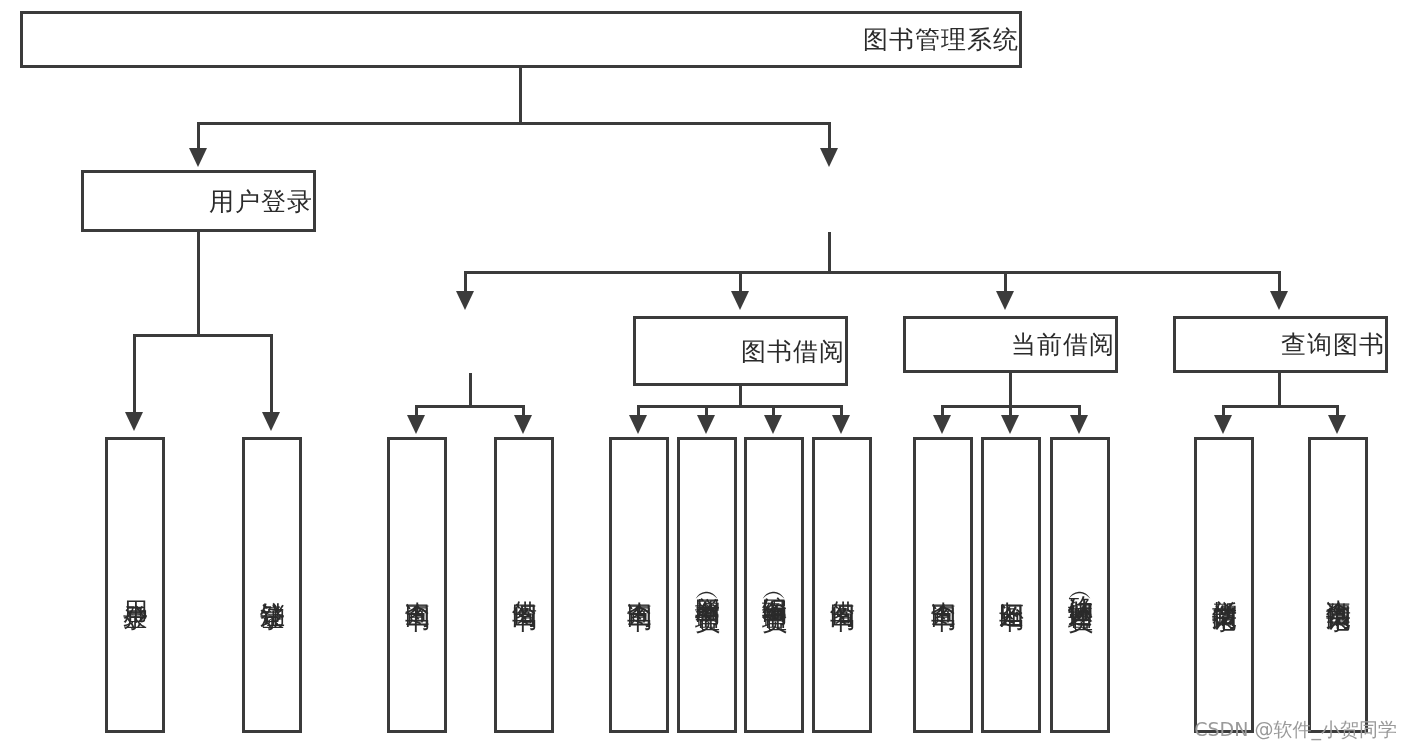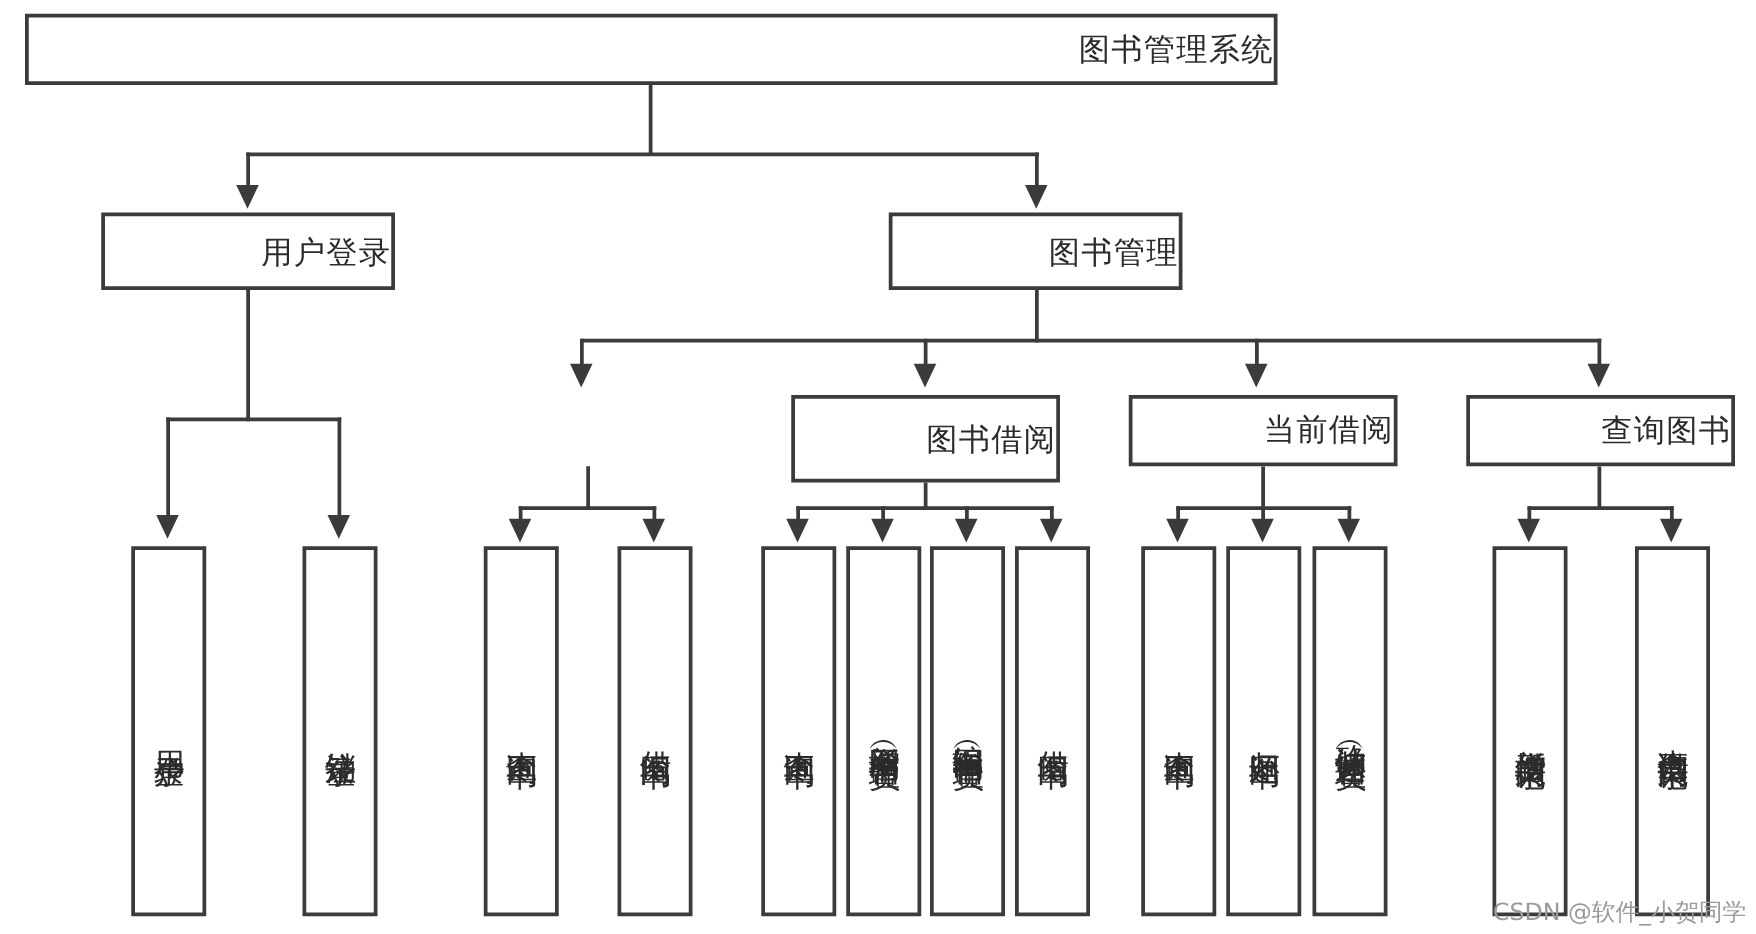--- a/index.html
+++ b/index.html
@@ -97,23 +97,20 @@
 
   <div class="hline" style="left:197px; top:122px; width:634px; height:3px;"></div>
 
   <div class="vline" style="left:197px; top:122px; height:28px;"></div>
   <div class="arrow" style="left:189px; top:148px;"></div>
   <div class="vline" style="left:828px; top:122px; height:28px;"></div>
   <div class="arrow" style="left:820px; top:148px;"></div>
 
   <div class="node h" style="left:81px; top:170px; width:235px; height:62px;">
     <span>用户登录</span>
-  </div>
-  <div class="node h" style="left:711px; top:170px; width:235px; height:62px;">
-    <span>图书管理</span>
   </div>
 
   <div class="vline" style="left:197px; top:232px; height:105px;"></div>
   <div class="hline" style="left:133px; top:334px; width:140px; height:3px;"></div>
   <div class="vline" style="left:133px; top:334px; height:80px;"></div>
   <div class="arrow" style="left:125px; top:412px;"></div>
   <div class="vline" style="left:270px; top:334px; height:80px;"></div>
   <div class="arrow" style="left:262px; top:412px;"></div>
 
   <div class="vline" style="left:828px; top:232px; height:42px;"></div>
@@ -123,21 +120,21 @@
   <div class="vline" style="left:739px; top:271px; height:22px;"></div>
   <div class="arrow" style="left:731px; top:291px;"></div>
   <div class="vline" style="left:1004px; top:271px; height:22px;"></div>
   <div class="arrow" style="left:996px; top:291px;"></div>
   <div class="vline" style="left:1278px; top:271px; height:22px;"></div>
   <div class="arrow" style="left:1270px; top:291px;"></div>
 
   <div class="node h" style="left:633px; top:316px; width:215px; height:70px;">
     <span>图书借阅</span>
   </div>
-  <div class="node h" style="left:903px; top:316px; width:215px; height:57px;font-family:Liberation Serif, serif;">
+  <div class="node h" style="left:903px; top:316px; width:215px; height:57px;">
     <span>当前借阅</span>
   </div>
   <div class="node h" style="left:1173px; top:316px; width:215px; height:57px;">
     <span>查询图书</span>
   </div>
 
   <div class="vline" style="left:469px; top:373px; height:34px;"></div>
   <div class="hline" style="left:415px; top:405px; width:110px; height:3px;"></div>
   <div class="vline" style="left:415px; top:405px; height:12px;"></div>
   <div class="arrow" style="left:407px; top:415px;"></div>

